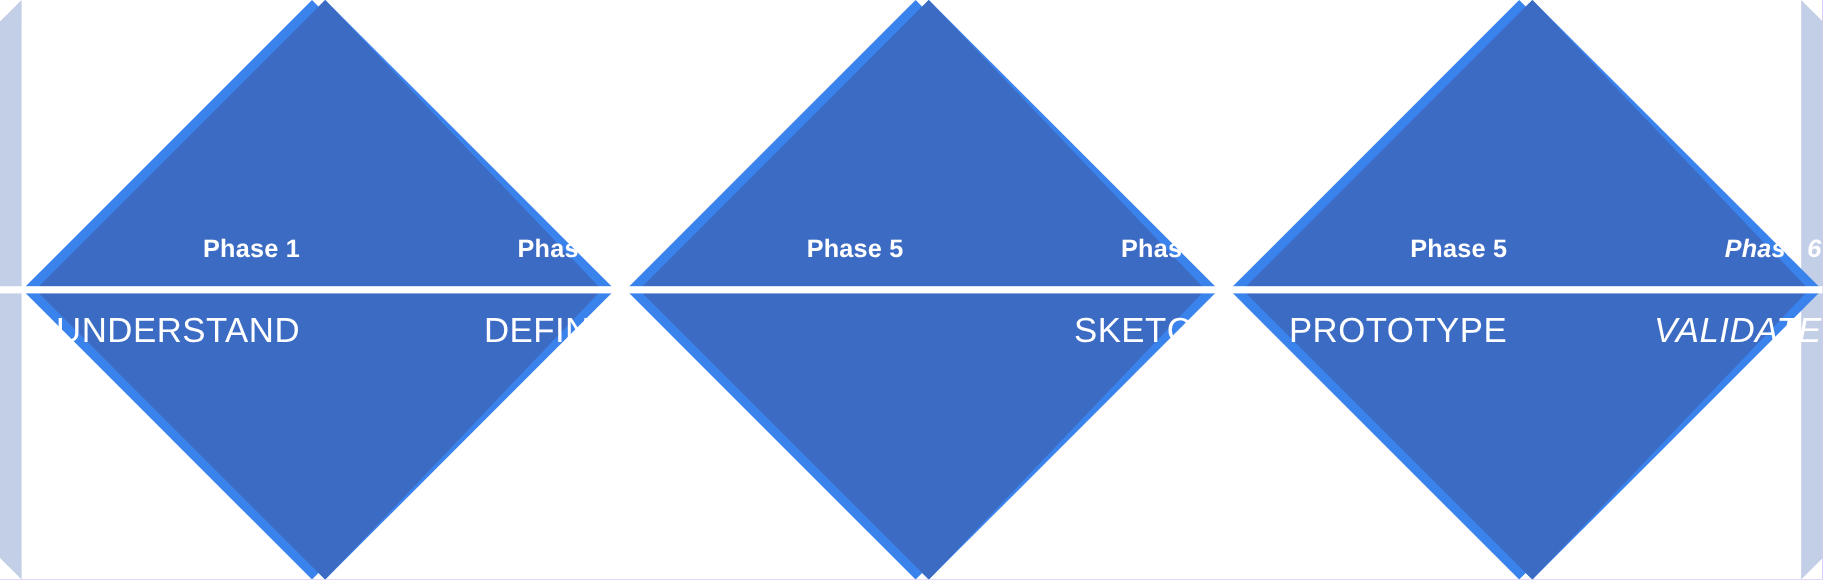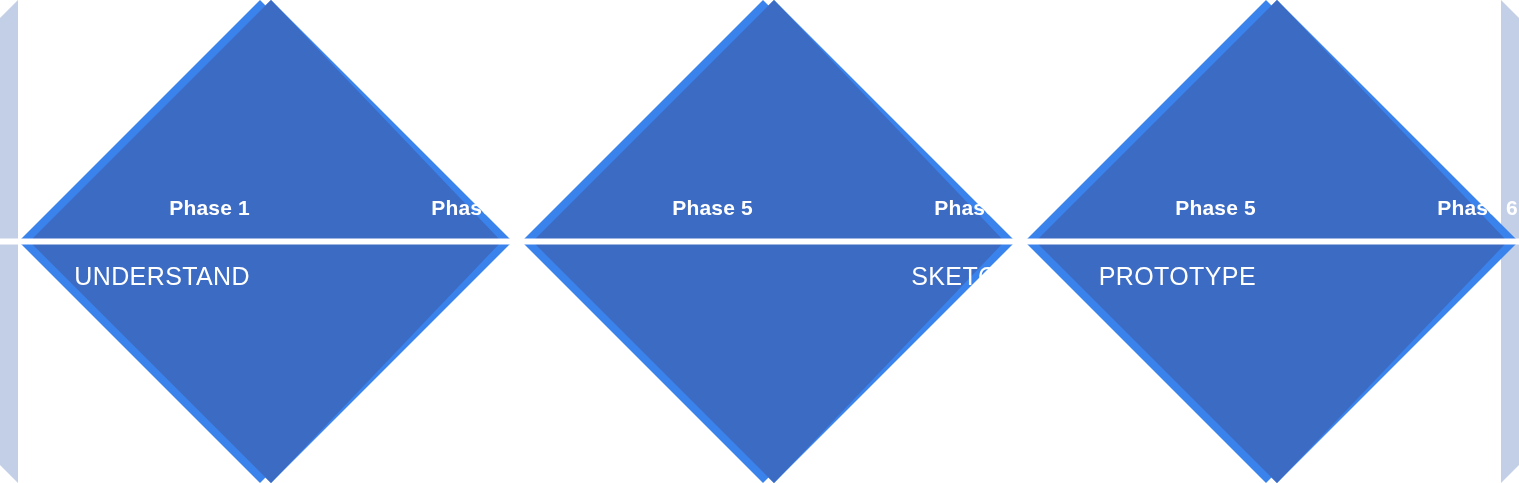--- a/index.html
+++ b/index.html
@@ -54,21 +54,21 @@
     white-space: nowrap;
   }
   .phase-name {
     position: absolute;
     left: 0;
     width: 100%;
     top: 261px;
     text-align: center;
     color: #ffffff;
     font-family: "Liberation Sans", sans-serif;
-    font-size: 25px;
+    font-size: 29px;
     font-weight: normal;
     letter-spacing: 0.4px;
     line-height: 30px;
     white-space: nowrap;
   }
   .align-right .phase-title,
   .align-right .phase-name {
     text-align: right;
     padding-right: 10px;
     box-sizing: border-box;
@@ -111,34 +111,36 @@
 
   <div class="label-layer">
 
     <div class="phase-cell align-right" style="left:20px;">
       <div class="phase-title">Phase 1</div>
       <div class="phase-name">UNDERSTAND</div>
     </div>
 
     <div class="phase-cell align-left" style="left:272px;">
       <div class="phase-title">Phase 2</div>
+      <div class="phase-name">DEFINE</div>
     </div>
 
     <div class="phase-cell align-right" style="left:523px;">
       <div class="phase-title">Phase 5</div>
     </div>
 
     <div class="phase-cell align-left" style="left:775px;">
       <div class="phase-title">Phase 4</div>
       <div class="phase-name">SKETCH</div>
     </div>
 
     <div class="phase-cell align-right" style="left:1026px;">
       <div class="phase-title">Phase 5</div>
       <div class="phase-name">PROTOTYPE</div>
     </div>
 
-    <div class="phase-cell align-left" style="left:1278px;">
+    <div class="phase-cell align-left" style="left:1278px;font-style:italic;">
       <div class="phase-title">Phase 6</div>
+      <div class="phase-name">VALIDATE</div>
     </div>
 
   </div>
 </div>
 
 </body></html>

